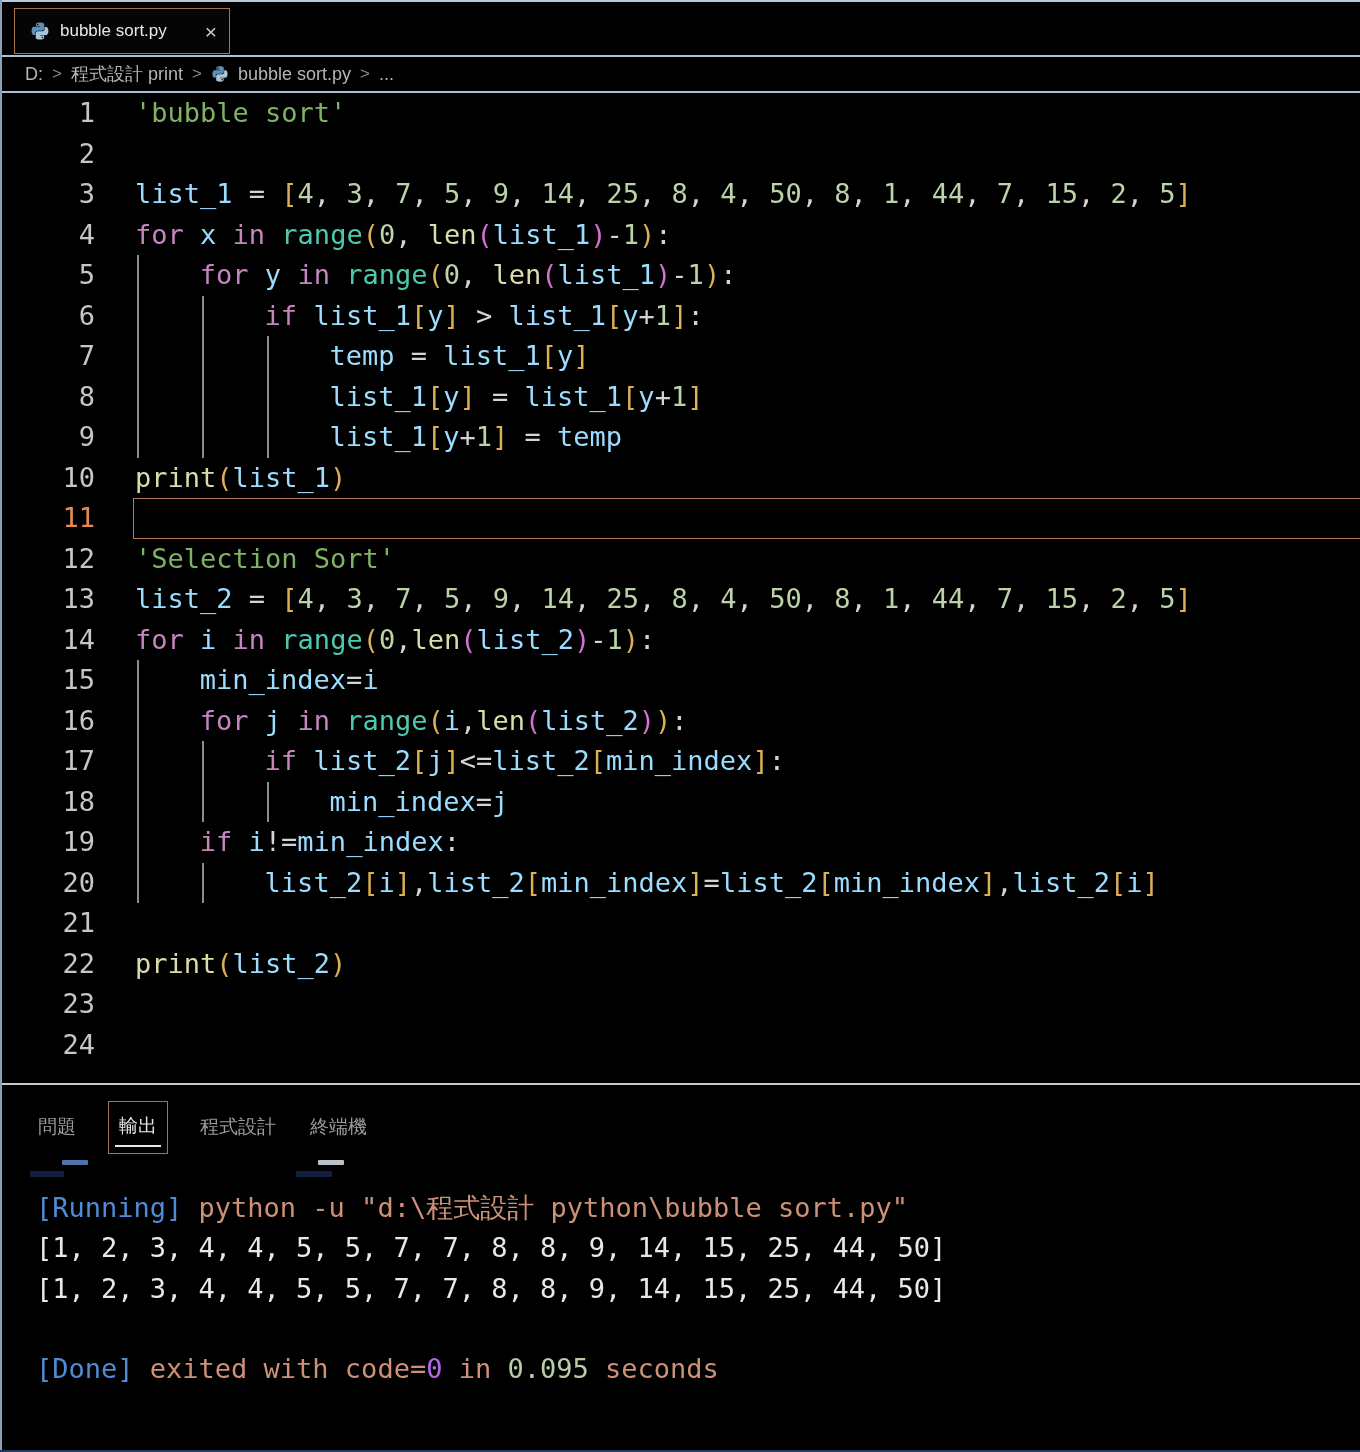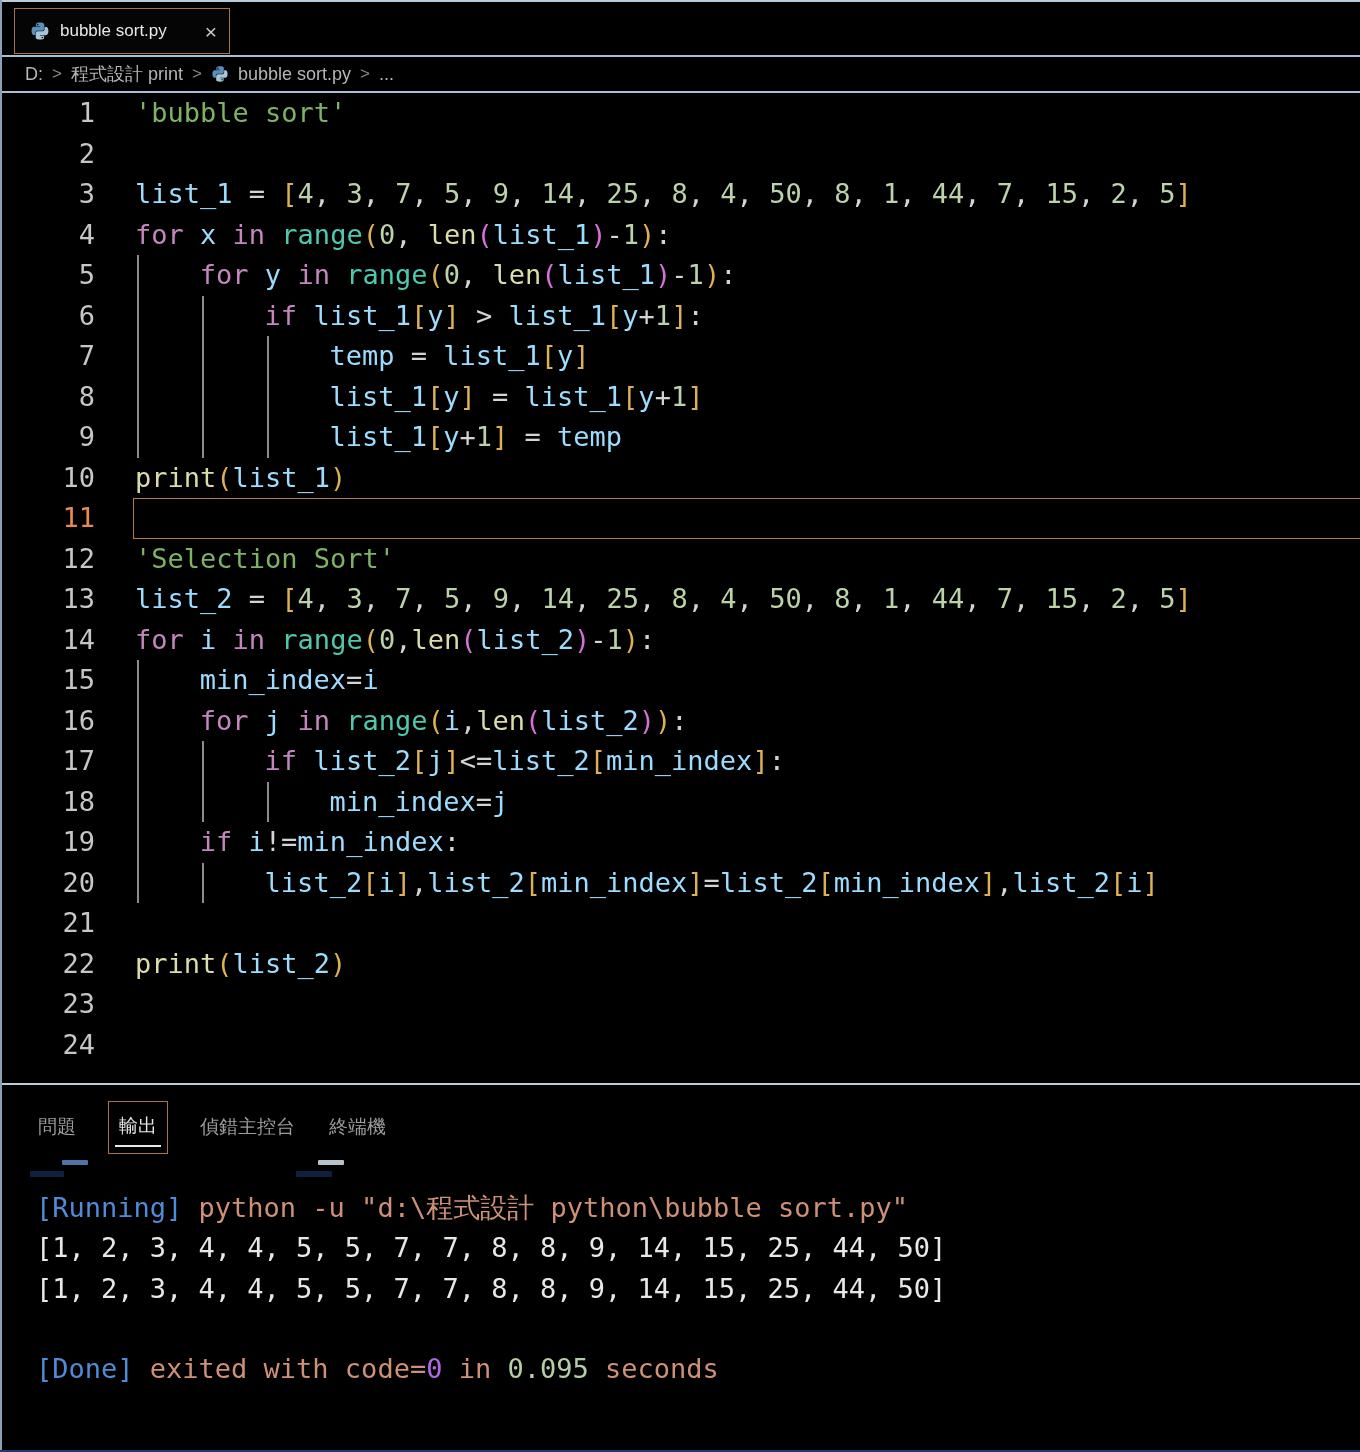--- a/index.html
+++ b/index.html
@@ -103,21 +103,21 @@
 <div class="sep sep-b"></div>
 
 <div class="editor"><div class="line"><span class="ln">1</span><span class="code" style="padding-left: 0px;"><span style="color: rgb(126, 178, 100);">'bubble sort'</span></span></div><div class="line"><span class="ln">2</span><span class="code" style="padding-left: 0px;"></span></div><div class="line"><span class="ln">3</span><span class="code" style="padding-left: 0px;"><span style="color: rgb(156, 220, 254);">list_1</span><span style="color: rgb(212, 212, 212);"> = </span><span style="color: rgb(221, 177, 83);">[</span><span style="color: rgb(188, 210, 168);">4</span><span style="color: rgb(212, 212, 212);">, </span><span style="color: rgb(188, 210, 168);">3</span><span style="color: rgb(212, 212, 212);">, </span><span style="color: rgb(188, 210, 168);">7</span><span style="color: rgb(212, 212, 212);">, </span><span style="color: rgb(188, 210, 168);">5</span><span style="color: rgb(212, 212, 212);">, </span><span style="color: rgb(188, 210, 168);">9</span><span style="color: rgb(212, 212, 212);">, </span><span style="color: rgb(188, 210, 168);">14</span><span style="color: rgb(212, 212, 212);">, </span><span style="color: rgb(188, 210, 168);">25</span><span style="color: rgb(212, 212, 212);">, </span><span style="color: rgb(188, 210, 168);">8</span><span style="color: rgb(212, 212, 212);">, </span><span style="color: rgb(188, 210, 168);">4</span><span style="color: rgb(212, 212, 212);">, </span><span style="color: rgb(188, 210, 168);">50</span><span style="color: rgb(212, 212, 212);">, </span><span style="color: rgb(188, 210, 168);">8</span><span style="color: rgb(212, 212, 212);">, </span><span style="color: rgb(188, 210, 168);">1</span><span style="color: rgb(212, 212, 212);">, </span><span style="color: rgb(188, 210, 168);">44</span><span style="color: rgb(212, 212, 212);">, </span><span style="color: rgb(188, 210, 168);">7</span><span style="color: rgb(212, 212, 212);">, </span><span style="color: rgb(188, 210, 168);">15</span><span style="color: rgb(212, 212, 212);">, </span><span style="color: rgb(188, 210, 168);">2</span><span style="color: rgb(212, 212, 212);">, </span><span style="color: rgb(188, 210, 168);">5</span><span style="color: rgb(221, 177, 83);">]</span></span></div><div class="line"><span class="ln">4</span><span class="code" style="padding-left: 0px;"><span style="color: rgb(197, 134, 192);">for</span><span style="color: rgb(212, 212, 212);"> </span><span style="color: rgb(156, 220, 254);">x</span><span style="color: rgb(212, 212, 212);"> </span><span style="color: rgb(197, 134, 192);">in</span><span style="color: rgb(212, 212, 212);"> </span><span style="color: rgb(78, 201, 176);">range</span><span style="color: rgb(221, 177, 83);">(</span><span style="color: rgb(188, 210, 168);">0</span><span style="color: rgb(212, 212, 212);">, </span><span style="color: rgb(220, 220, 170);">len</span><span style="color: rgb(214, 112, 214);">(</span><span style="color: rgb(156, 220, 254);">list_1</span><span style="color: rgb(214, 112, 214);">)</span><span style="color: rgb(212, 212, 212);">-</span><span style="color: rgb(188, 210, 168);">1</span><span style="color: rgb(221, 177, 83);">)</span><span style="color: rgb(212, 212, 212);">:</span></span></div><div class="line"><span class="ln">5</span><span class="guide" style="left: 137px;"></span><span class="code" style="padding-left: 64.812px;"><span style="color: rgb(197, 134, 192);">for</span><span style="color: rgb(212, 212, 212);"> </span><span style="color: rgb(156, 220, 254);">y</span><span style="color: rgb(212, 212, 212);"> </span><span style="color: rgb(197, 134, 192);">in</span><span style="color: rgb(212, 212, 212);"> </span><span style="color: rgb(78, 201, 176);">range</span><span style="color: rgb(221, 177, 83);">(</span><span style="color: rgb(188, 210, 168);">0</span><span style="color: rgb(212, 212, 212);">, </span><span style="color: rgb(220, 220, 170);">len</span><span style="color: rgb(214, 112, 214);">(</span><span style="color: rgb(156, 220, 254);">list_1</span><span style="color: rgb(214, 112, 214);">)</span><span style="color: rgb(212, 212, 212);">-</span><span style="color: rgb(188, 210, 168);">1</span><span style="color: rgb(221, 177, 83);">)</span><span style="color: rgb(212, 212, 212);">:</span></span></div><div class="line"><span class="ln">6</span><span class="guide" style="left: 137px;"></span><span class="guide" style="left: 201.812px;"></span><span class="code" style="padding-left: 129.624px;"><span style="color: rgb(197, 134, 192);">if</span><span style="color: rgb(212, 212, 212);"> </span><span style="color: rgb(156, 220, 254);">list_1</span><span style="color: rgb(221, 177, 83);">[</span><span style="color: rgb(156, 220, 254);">y</span><span style="color: rgb(221, 177, 83);">]</span><span style="color: rgb(212, 212, 212);"> &gt; </span><span style="color: rgb(156, 220, 254);">list_1</span><span style="color: rgb(221, 177, 83);">[</span><span style="color: rgb(156, 220, 254);">y</span><span style="color: rgb(212, 212, 212);">+</span><span style="color: rgb(188, 210, 168);">1</span><span style="color: rgb(221, 177, 83);">]</span><span style="color: rgb(212, 212, 212);">:</span></span></div><div class="line"><span class="ln">7</span><span class="guide" style="left: 137px;"></span><span class="guide" style="left: 201.812px;"></span><span class="guide" style="left: 266.624px;"></span><span class="code" style="padding-left: 194.436px;"><span style="color: rgb(156, 220, 254);">temp</span><span style="color: rgb(212, 212, 212);"> = </span><span style="color: rgb(156, 220, 254);">list_1</span><span style="color: rgb(221, 177, 83);">[</span><span style="color: rgb(156, 220, 254);">y</span><span style="color: rgb(221, 177, 83);">]</span></span></div><div class="line"><span class="ln">8</span><span class="guide" style="left: 137px;"></span><span class="guide" style="left: 201.812px;"></span><span class="guide" style="left: 266.624px;"></span><span class="code" style="padding-left: 194.436px;"><span style="color: rgb(156, 220, 254);">list_1</span><span style="color: rgb(221, 177, 83);">[</span><span style="color: rgb(156, 220, 254);">y</span><span style="color: rgb(221, 177, 83);">]</span><span style="color: rgb(212, 212, 212);"> = </span><span style="color: rgb(156, 220, 254);">list_1</span><span style="color: rgb(221, 177, 83);">[</span><span style="color: rgb(156, 220, 254);">y</span><span style="color: rgb(212, 212, 212);">+</span><span style="color: rgb(188, 210, 168);">1</span><span style="color: rgb(221, 177, 83);">]</span></span></div><div class="line"><span class="ln">9</span><span class="guide" style="left: 137px;"></span><span class="guide" style="left: 201.812px;"></span><span class="guide" style="left: 266.624px;"></span><span class="code" style="padding-left: 194.436px;"><span style="color: rgb(156, 220, 254);">list_1</span><span style="color: rgb(221, 177, 83);">[</span><span style="color: rgb(156, 220, 254);">y</span><span style="color: rgb(212, 212, 212);">+</span><span style="color: rgb(188, 210, 168);">1</span><span style="color: rgb(221, 177, 83);">]</span><span style="color: rgb(212, 212, 212);"> = </span><span style="color: rgb(156, 220, 254);">temp</span></span></div><div class="line"><span class="ln">10</span><span class="code" style="padding-left: 0px;"><span style="color: rgb(220, 220, 170);">print</span><span style="color: rgb(221, 177, 83);">(</span><span style="color: rgb(156, 220, 254);">list_1</span><span style="color: rgb(221, 177, 83);">)</span></span></div><div class="line cur"><span class="ln">11</span><span class="code" style="padding-left: 0px;"></span></div><div class="line"><span class="ln">12</span><span class="code" style="padding-left: 0px;"><span style="color: rgb(126, 178, 100);">'Selection Sort'</span></span></div><div class="line"><span class="ln">13</span><span class="code" style="padding-left: 0px;"><span style="color: rgb(156, 220, 254);">list_2</span><span style="color: rgb(212, 212, 212);"> = </span><span style="color: rgb(221, 177, 83);">[</span><span style="color: rgb(188, 210, 168);">4</span><span style="color: rgb(212, 212, 212);">, </span><span style="color: rgb(188, 210, 168);">3</span><span style="color: rgb(212, 212, 212);">, </span><span style="color: rgb(188, 210, 168);">7</span><span style="color: rgb(212, 212, 212);">, </span><span style="color: rgb(188, 210, 168);">5</span><span style="color: rgb(212, 212, 212);">, </span><span style="color: rgb(188, 210, 168);">9</span><span style="color: rgb(212, 212, 212);">, </span><span style="color: rgb(188, 210, 168);">14</span><span style="color: rgb(212, 212, 212);">, </span><span style="color: rgb(188, 210, 168);">25</span><span style="color: rgb(212, 212, 212);">, </span><span style="color: rgb(188, 210, 168);">8</span><span style="color: rgb(212, 212, 212);">, </span><span style="color: rgb(188, 210, 168);">4</span><span style="color: rgb(212, 212, 212);">, </span><span style="color: rgb(188, 210, 168);">50</span><span style="color: rgb(212, 212, 212);">, </span><span style="color: rgb(188, 210, 168);">8</span><span style="color: rgb(212, 212, 212);">, </span><span style="color: rgb(188, 210, 168);">1</span><span style="color: rgb(212, 212, 212);">, </span><span style="color: rgb(188, 210, 168);">44</span><span style="color: rgb(212, 212, 212);">, </span><span style="color: rgb(188, 210, 168);">7</span><span style="color: rgb(212, 212, 212);">, </span><span style="color: rgb(188, 210, 168);">15</span><span style="color: rgb(212, 212, 212);">, </span><span style="color: rgb(188, 210, 168);">2</span><span style="color: rgb(212, 212, 212);">, </span><span style="color: rgb(188, 210, 168);">5</span><span style="color: rgb(221, 177, 83);">]</span></span></div><div class="line"><span class="ln">14</span><span class="code" style="padding-left: 0px;"><span style="color: rgb(197, 134, 192);">for</span><span style="color: rgb(212, 212, 212);"> </span><span style="color: rgb(156, 220, 254);">i</span><span style="color: rgb(212, 212, 212);"> </span><span style="color: rgb(197, 134, 192);">in</span><span style="color: rgb(212, 212, 212);"> </span><span style="color: rgb(78, 201, 176);">range</span><span style="color: rgb(221, 177, 83);">(</span><span style="color: rgb(188, 210, 168);">0</span><span style="color: rgb(212, 212, 212);">,</span><span style="color: rgb(220, 220, 170);">len</span><span style="color: rgb(214, 112, 214);">(</span><span style="color: rgb(156, 220, 254);">list_2</span><span style="color: rgb(214, 112, 214);">)</span><span style="color: rgb(212, 212, 212);">-</span><span style="color: rgb(188, 210, 168);">1</span><span style="color: rgb(221, 177, 83);">)</span><span style="color: rgb(212, 212, 212);">:</span></span></div><div class="line"><span class="ln">15</span><span class="guide" style="left: 137px;"></span><span class="code" style="padding-left: 64.812px;"><span style="color: rgb(156, 220, 254);">min_index</span><span style="color: rgb(212, 212, 212);">=</span><span style="color: rgb(156, 220, 254);">i</span></span></div><div class="line"><span class="ln">16</span><span class="guide" style="left: 137px;"></span><span class="code" style="padding-left: 64.812px;"><span style="color: rgb(197, 134, 192);">for</span><span style="color: rgb(212, 212, 212);"> </span><span style="color: rgb(156, 220, 254);">j</span><span style="color: rgb(212, 212, 212);"> </span><span style="color: rgb(197, 134, 192);">in</span><span style="color: rgb(212, 212, 212);"> </span><span style="color: rgb(78, 201, 176);">range</span><span style="color: rgb(221, 177, 83);">(</span><span style="color: rgb(156, 220, 254);">i</span><span style="color: rgb(212, 212, 212);">,</span><span style="color: rgb(220, 220, 170);">len</span><span style="color: rgb(214, 112, 214);">(</span><span style="color: rgb(156, 220, 254);">list_2</span><span style="color: rgb(214, 112, 214);">)</span><span style="color: rgb(221, 177, 83);">)</span><span style="color: rgb(212, 212, 212);">:</span></span></div><div class="line"><span class="ln">17</span><span class="guide" style="left: 137px;"></span><span class="guide" style="left: 201.812px;"></span><span class="code" style="padding-left: 129.624px;"><span style="color: rgb(197, 134, 192);">if</span><span style="color: rgb(212, 212, 212);"> </span><span style="color: rgb(156, 220, 254);">list_2</span><span style="color: rgb(221, 177, 83);">[</span><span style="color: rgb(156, 220, 254);">j</span><span style="color: rgb(221, 177, 83);">]</span><span style="color: rgb(212, 212, 212);">&lt;=</span><span style="color: rgb(156, 220, 254);">list_2</span><span style="color: rgb(221, 177, 83);">[</span><span style="color: rgb(156, 220, 254);">min_index</span><span style="color: rgb(221, 177, 83);">]</span><span style="color: rgb(212, 212, 212);">:</span></span></div><div class="line"><span class="ln">18</span><span class="guide" style="left: 137px;"></span><span class="guide" style="left: 201.812px;"></span><span class="guide" style="left: 266.624px;"></span><span class="code" style="padding-left: 194.436px;"><span style="color: rgb(156, 220, 254);">min_index</span><span style="color: rgb(212, 212, 212);">=</span><span style="color: rgb(156, 220, 254);">j</span></span></div><div class="line"><span class="ln">19</span><span class="guide" style="left: 137px;"></span><span class="code" style="padding-left: 64.812px;"><span style="color: rgb(197, 134, 192);">if</span><span style="color: rgb(212, 212, 212);"> </span><span style="color: rgb(156, 220, 254);">i</span><span style="color: rgb(212, 212, 212);">!=</span><span style="color: rgb(156, 220, 254);">min_index</span><span style="color: rgb(212, 212, 212);">:</span></span></div><div class="line"><span class="ln">20</span><span class="guide" style="left: 137px;"></span><span class="guide" style="left: 201.812px;"></span><span class="code" style="padding-left: 129.624px;"><span style="color: rgb(156, 220, 254);">list_2</span><span style="color: rgb(221, 177, 83);">[</span><span style="color: rgb(156, 220, 254);">i</span><span style="color: rgb(221, 177, 83);">]</span><span style="color: rgb(212, 212, 212);">,</span><span style="color: rgb(156, 220, 254);">list_2</span><span style="color: rgb(221, 177, 83);">[</span><span style="color: rgb(156, 220, 254);">min_index</span><span style="color: rgb(221, 177, 83);">]</span><span style="color: rgb(212, 212, 212);">=</span><span style="color: rgb(156, 220, 254);">list_2</span><span style="color: rgb(221, 177, 83);">[</span><span style="color: rgb(156, 220, 254);">min_index</span><span style="color: rgb(221, 177, 83);">]</span><span style="color: rgb(212, 212, 212);">,</span><span style="color: rgb(156, 220, 254);">list_2</span><span style="color: rgb(221, 177, 83);">[</span><span style="color: rgb(156, 220, 254);">i</span><span style="color: rgb(221, 177, 83);">]</span></span></div><div class="line"><span class="ln">21</span><span class="code" style="padding-left: 0px;"></span></div><div class="line"><span class="ln">22</span><span class="code" style="padding-left: 0px;"><span style="color: rgb(220, 220, 170);">print</span><span style="color: rgb(221, 177, 83);">(</span><span style="color: rgb(156, 220, 254);">list_2</span><span style="color: rgb(221, 177, 83);">)</span></span></div><div class="line"><span class="ln">23</span><span class="code" style="padding-left: 0px;"></span></div><div class="line"><span class="ln">24</span><span class="code" style="padding-left: 0px;"></span></div></div>
 
 <div class="sep sep-c"></div>
 
 <div class="panel">
   <div class="panel-tabs">
       <div class="ptab">問題</div>
       <div class="ptab active">輸出</div>
-      <div class="ptab">偵錯主控台</div>
+      <div class="ptab">程式設計</div>
       <div class="ptab">終端機</div>
     </div>
   <div class="artifact a1"></div>
   <div class="artifact a2"></div>
   <div class="artifact a3"></div>
   <div class="artifact a4"></div>
   <div class="output"><div class="out-line"><span style="color: rgb(79, 139, 214);">[Running]</span><span style="color: rgb(206, 145, 120);"> python -u "d:\程式設計 python\bubble sort.py"</span></div><div class="out-line"><span style="color: rgb(232, 232, 232);">[1, 2, 3, 4, 4, 5, 5, 7, 7, 8, 8, 9, 14, 15, 25, 44, 50]</span></div><div class="out-line"><span style="color: rgb(232, 232, 232);">[1, 2, 3, 4, 4, 5, 5, 7, 7, 8, 8, 9, 14, 15, 25, 44, 50]</span></div><div class="out-line"></div><div class="out-line"><span style="color: rgb(79, 139, 214);">[Done]</span><span style="color: rgb(206, 145, 120);"> exited with code=</span><span style="color: rgb(178, 103, 230);">0</span><span style="color: rgb(206, 145, 120);"> in </span><span style="color: rgb(181, 206, 168);">0.095</span><span style="color: rgb(206, 145, 120);"> seconds</span></div></div>
 </div>
 
 </body></html>

